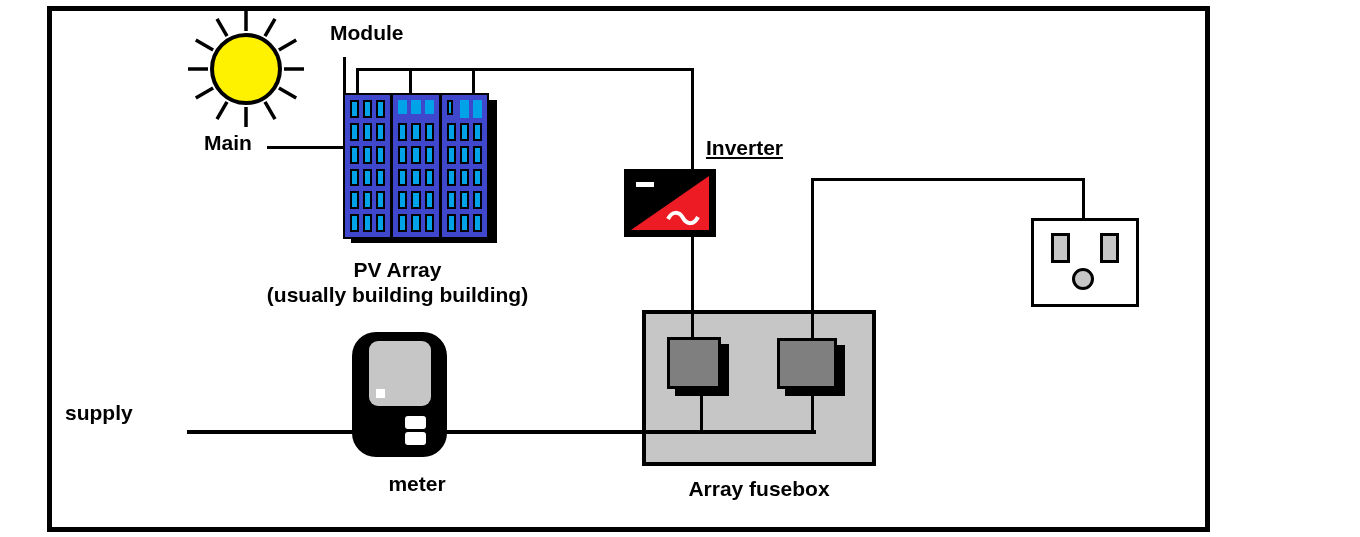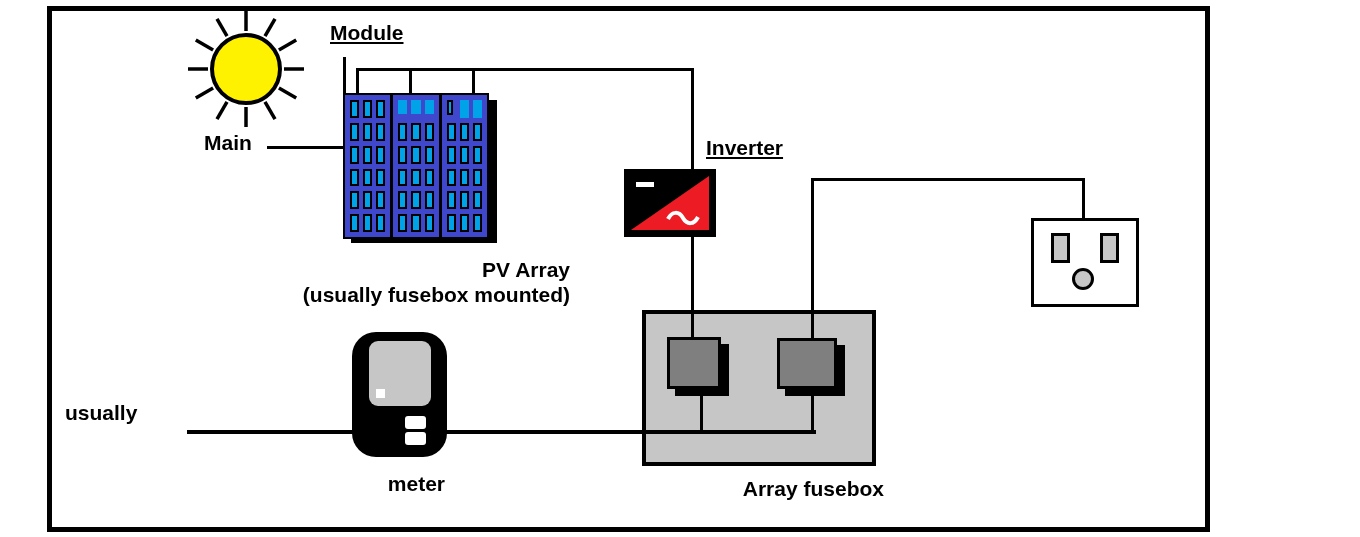--- a/index.html
+++ b/index.html
@@ -13,21 +13,21 @@
     --wire:#000000;
   }
   html,body{margin:0;padding:0;background:#fff;}
   #stage{
     position:relative;width:1360px;height:537px;background:#ffffff;
     font-family:"Liberation Sans","DejaVu Sans",sans-serif;
     color:#000;overflow:hidden;
   }
   .abs{position:absolute;}
   .label{font-weight:bold;font-size:21px;line-height:25px;white-space:nowrap;}
-  .label.center{text-align:right;white-space:normal;}
+  .label.center{text-align:center;white-space:normal;}
   .wire{background:var(--wire);}
   
   #frame{left:47px;top:6px;width:1153px;height:516px;border:5px solid #000;}
   
   #pv-shadow{left:351px;top:100px;width:146px;height:143px;background:#000;}
   #pv-panels{left:343px;top:93px;width:146px;height:146px;background:#000;
     display:flex;gap:3px;padding:2px;box-sizing:border-box;}
   .panel{flex:1;background:var(--panel-blue);display:grid;
     grid-template-columns:repeat(3,1fr);grid-template-rows:repeat(6,1fr);
     gap:5px 4px;padding:5px 5px;box-sizing:border-box;}
@@ -182,26 +182,26 @@
   </div>
 
   <div id="meter" class="abs">
     <div id="meter-screen">
       <div id="meter-spark"></div>
     </div>
     <div class="meter-btn" style="top:84px;"></div>
     <div class="meter-btn" style="top:100px;"></div>
   </div>
 
-  <div class="abs label" style="left:330px;top:20px;text-decoration:underline;">Module</div>
+  <div class="abs label" style="left:330px;top:20px;">Module</div>
   <div class="abs label" style="left:204px;top:130px;">Main</div>
   <div class="abs label center" style="left:225px;top:257px;width:345px;">
     <div>PV Array</div>
-    <div>(usually fusebox mounted)</div>
+    <div>(usually building building)</div>
   </div>
   <div class="abs label" style="left:706px;top:135px;text-decoration:underline;">Inverter</div>
   <div class="abs label center" style="left:634px;top:476px;width:250px;">Array fusebox</div>
-  <div class="abs label center" style="left:355px;top:471px;width:90px;">meter</div>
+  <div class="abs label center" style="left:372px;top:471px;width:90px;">meter</div>
   <div class="abs label" style="left:65px;top:395px;line-height:35px;">
-    <div>usually</div>
+    <div>supply</div>
   </div>
 
 </div>
 
 </body></html>

